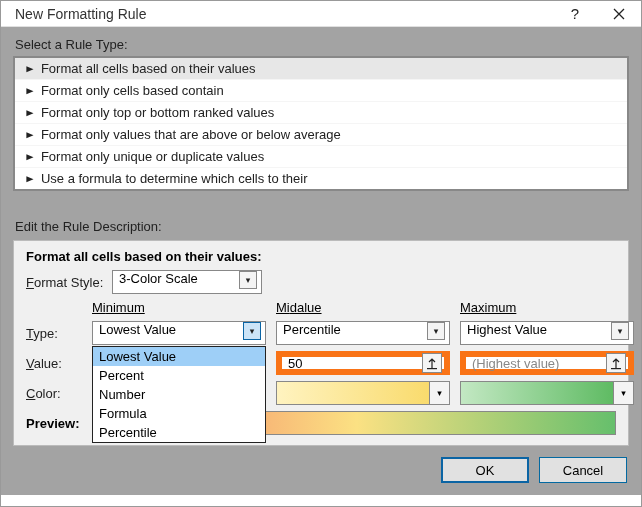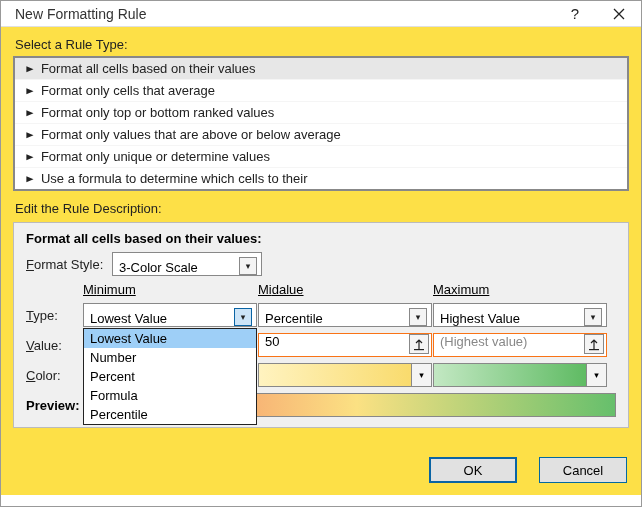--- a/index.html
+++ b/index.html
@@ -1,52 +1,52 @@
 <!DOCTYPE html>
 <html><head>
 <meta charset="utf-8">
 <style>
   * { box-sizing: border-box; font-family: "Segoe UI", Tahoma, sans-serif; }
   body { margin: 0; background: #fff; }
   .dialog { width: 642px; height: 507px; border: 1px solid #999; background: #fff; position: relative; }
   .titlebar { height: 25px; display: flex; align-items: center; padding: 0 0 0 14px; }
   .title { font-size: 14px; color: #333; flex: 1; }
   .tb-btn { width: 44px; height: 36px; display: flex; align-items: center; justify-content: center; font-size: 15px; font-family: "Segoe UI Symbol", sans-serif; color: #222; }
-  .body { background: #fde047; border-top: 1px solid #e0e0e0; padding: 8px 12px 12px 12px; height: calc(100% - 36px); position: relative; }
+  .body { background: #a3a3a3; border-top: 1px solid #e0e0e0; padding: 8px 12px 12px 12px; height: calc(100% - 36px); position: relative; }
   .section-label { font-size: 13px; color: #222; margin: 2px 2px 4px 2px; }
   .rule-list { border: 2px solid #888; background: #fff; }
   .rule-item { padding: 3px 6px 3px 10px; font-size: 13px; color: #222; display: flex; align-items: center; border-bottom: 1px solid #f5f5f5; }
   .rule-item:last-child { border-bottom: none; }
   .rule-item.selected { background: #e7e7e7; }
   .rule-arrow { font-size: 10px; margin-right: 6px; color: #222; display: inline-block; transform: scaleX(1.2); }
   .desc-box { border: 1px solid #bbb; background: #f0f0f0; margin-top: 6px; padding: 8px 12px 10px 12px; position: relative; }
   .desc-title { font-weight: 600; font-size: 13px; margin-bottom: 6px; }
   .row { display: flex; align-items: center; margin-bottom: 6px; }
   .lbl { font-size: 13px; width: 86px; color: #222; }
-  .combo { height: 24px; border: 1px solid #888; background: #fff; display: flex; align-items: flex-end; font-size: 13px; padding: 0 4px 0 6px; position: relative; }
+  .combo { height: 24px; border: 1px solid #888; background: #fff; display: flex; align-items: flex-start; font-size: 13px; padding: 0 4px 0 6px; position: relative; }
   .combo .txt { flex: 1; overflow: hidden; white-space: nowrap; }
   .combo .dd { width: 18px; height: 18px; border: 1px solid #888; background: #f4f4f4; display: flex; align-items: center; justify-content: center; font-size: 9px; color: #222; }
   .combo.active .dd { background: #cce4f7; border-color: #0a64a4; }
-  .input { height: 24px; border: 1px solid #f97316; background: #fff; display: flex; align-items: flex-start; font-size: 13px; padding: 0 2px 0 6px; }
+  .input { height: 24px; border: 6px solid #f97316; background: #fff; display: flex; align-items: center; font-size: 13px; padding: 0 2px 0 6px; }
   .input .txt { flex: 1; }
   .input .ref { width: 20px; height: 20px; border: 1px solid #888; background: #f4f4f4; display: flex; align-items: center; justify-content: center; }
   .input.disabled .txt { color: #888; }
   .color-combo { height: 24px; border: 1px solid #888; display: flex; }
   .color-swatch { flex: 1; }
   .color-combo .dd { width: 20px; border-left: 1px solid #888; background: #f4f4f4; display: flex; align-items: center; justify-content: center; font-size: 9px; }
-  .cols3 { display: grid; grid-template-columns: 56px 174px 174px 174px; gap: 6px 1px; align-items: center; }
+  .cols3 { display: grid; grid-template-columns: 56px 174px 174px 174px; gap: 6px 10px; align-items: center; }
   .colhdr { font-size: 13px; text-decoration: underline; }
   .preview-row { display: flex; align-items: center; margin-top: 6px; }
   .preview-lbl { font-weight: 600; font-size: 13px; width: 72px; }
   .preview-bar { flex: 1; height: 24px; border: 1px solid #888; background: linear-gradient(90deg, #f27161 0%, #fbe183 50%, #66bf6c 100%); }
   .dropdown-pop { position: absolute; top: 24px; left: -1px; width: calc(100% + 2px); background: #fff; border: 1px solid #222; z-index: 5; }
   .dropdown-pop .opt { padding: 2px 6px; font-size: 13px; }
   .dropdown-pop .opt.sel { background: #3a8fe0; background: #2f7ed8; color: #fff; }
   .dropdown-pop .opt.sel { background: #9ecff7; color: #000; }
-  .footer { position: absolute; right: 14px; bottom: 12px; display: flex; gap: 22px; }
+  .footer { position: absolute; right: 14px; bottom: 12px; display: flex; gap: 10px; }
   .btn { width: 88px; height: 26px; display: flex; align-items: center; justify-content: center; font-size: 13px; background: #e1e1e1; border: 1px solid #0369a1; }
   .btn.primary { border: 2px solid #0a64a4; background: #e1e1e1; }
   .ref svg { width: 14px; height: 14px; }
   .grad-yellow { background: linear-gradient(90deg, #fff3c0, #f9db6d); }
   .grad-green  { background: linear-gradient(90deg, #c3e8c3, #5fbb63); }
 </style>
 </head>
 <body>
 
 <div class="dialog">
@@ -65,41 +65,41 @@
 
     <div class="section-label">Select a Rule Type:</div>
 
     <div class="rule-list">
       <div class="rule-item selected">
           <span class="rule-arrow">►</span>
           <span>Format all cells based on their values</span>
         </div>
       <div class="rule-item">
           <span class="rule-arrow">►</span>
-          <span>Format only cells that average</span>
+          <span>Format only cells based contain</span>
         </div>
       <div class="rule-item">
           <span class="rule-arrow">►</span>
           <span>Format only top or bottom ranked values</span>
         </div>
       <div class="rule-item">
           <span class="rule-arrow">►</span>
           <span>Format only values that are above or below average</span>
         </div>
       <div class="rule-item">
           <span class="rule-arrow">►</span>
-          <span>Format only unique or determine values</span>
+          <span>Format only unique or duplicate values</span>
         </div>
       <div class="rule-item">
           <span class="rule-arrow">►</span>
           <span>Use a formula to determine which cells to their</span>
         </div>
     </div>
 
-    <div class="section-label" style="margin-top:10px;">Edit the Rule Description:</div>
+    <div class="section-label" style="margin-top:28px;">Edit the Rule Description:</div>
 
     <div class="desc-box">
       <div class="desc-title">Format all cells based on their values:</div>
 
       <div class="row">
         <div class="lbl"><span style="text-decoration:underline">F</span><span>ormat Style:</span></div>
         <div class="combo" style="width:150px;">
           <span class="txt">3-Color Scale</span>
           <span class="dd">▾</span>
         </div>
@@ -110,22 +110,22 @@
         <div class="colhdr"><span>Mi</span><span style="text-decoration:underline">n</span><span>imum</span></div>
         <div class="colhdr"><span>Mi</span><span style="text-decoration:underline">d</span><span>alue</span></div>
         <div class="colhdr"><span>Ma</span><span style="text-decoration:underline">x</span><span>imum</span></div>
 
         <div class="lbl"><span style="text-decoration:underline">T</span>ype:</div>
         <div class="combo active" style="position:relative;">
           <span class="txt">Lowest Value</span>
           <span class="dd">▾</span>
           <div class="dropdown-pop">
             <div class="opt sel">Lowest Value</div>
+            <div class="opt">Percent</div>
             <div class="opt">Number</div>
-            <div class="opt">Percent</div>
             <div class="opt">Formula</div>
             <div class="opt">Percentile</div>
           </div>
         </div>
         <div class="combo">
           <span class="txt">Percentile</span>
           <span class="dd">▾</span>
         </div>
         <div class="combo">
           <span class="txt">Highest Value</span>

